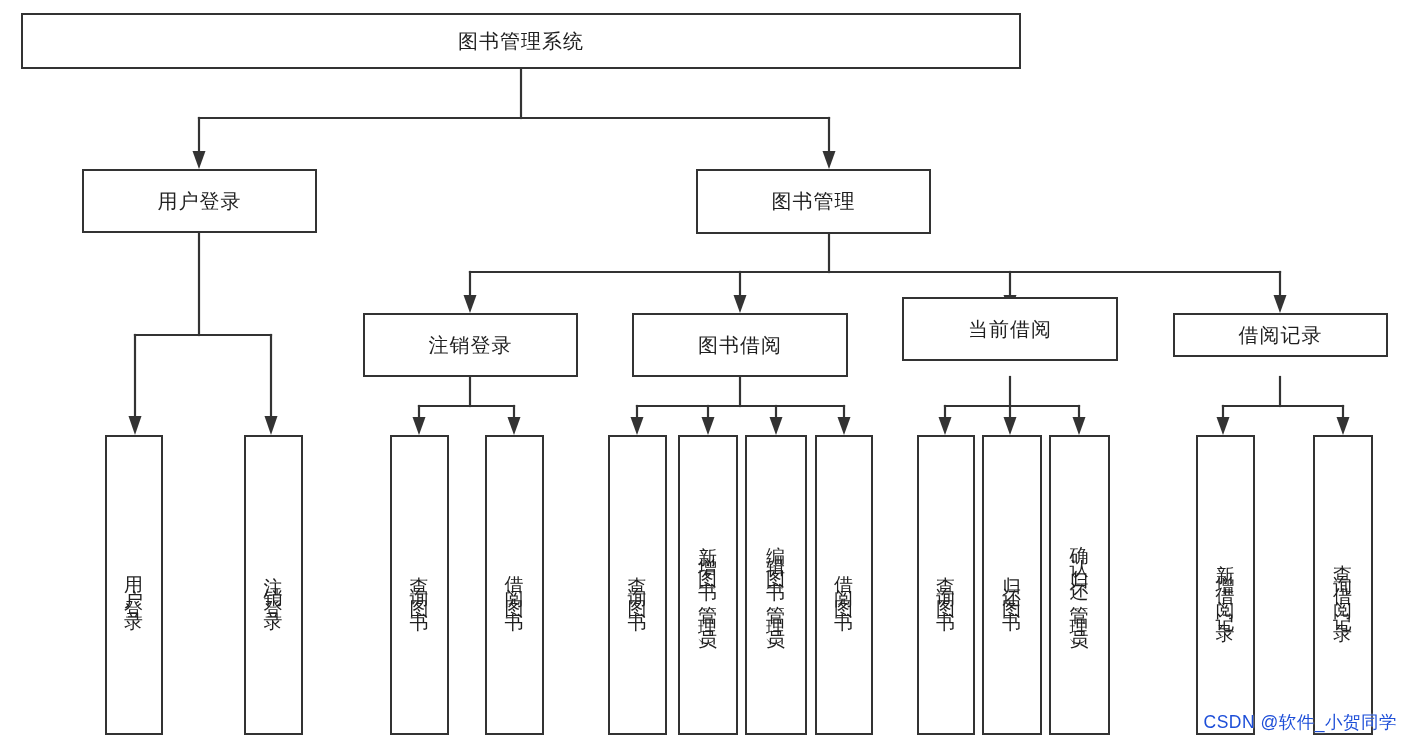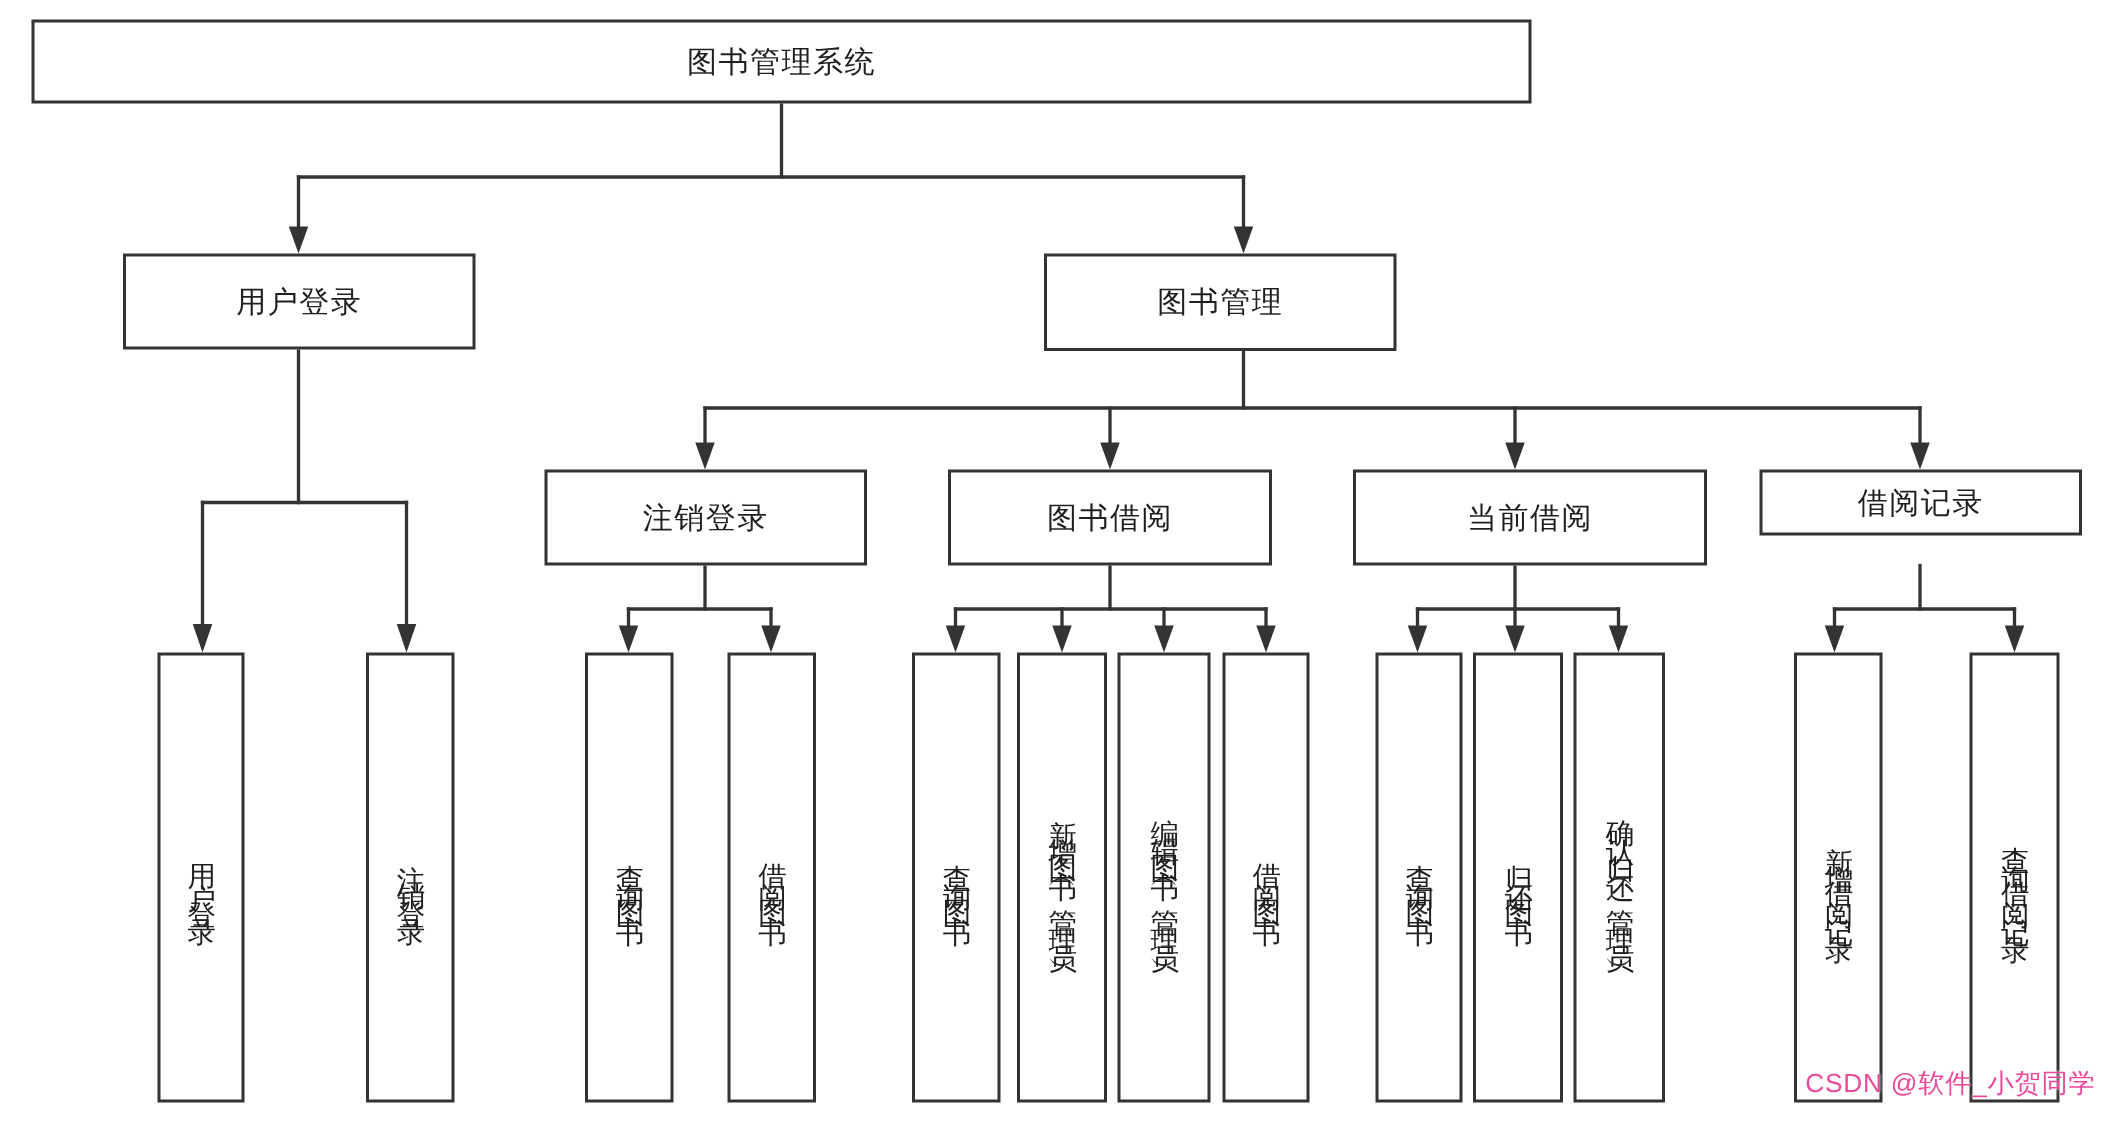--- a/index.html
+++ b/index.html
@@ -25,21 +25,21 @@
     font-size:19px;
     letter-spacing:12px;
     line-height:1;
     color:#1f1f1f;
     white-space:nowrap;
   }
   .watermark{
     position:absolute;
     right:8px;top:710px;
     font-size:17.5px;
-    color:#ec4899;
+    color:#1d4ed8;
     letter-spacing:0.5px;
     text-shadow:0 0 2px #ffffff;
   }
 </style>
 </head>
 <body>
 
 <div id="canvas">
 
   <svg id="connectors" viewBox="0 0 1405 747" xmlns="http://www.w3.org/2000/svg">
@@ -125,21 +125,21 @@
   <div class="node h-node" style="left:696px;top:169px;width:235px;height:65px;">
     <span>图书管理</span>
   </div>
 
   <div class="node h-node" style="left:363px;top:313px;width:215px;height:64px;">
     <span>注销登录</span>
   </div>
   <div class="node h-node" style="left:632px;top:313px;width:216px;height:64px;">
     <span>图书借阅</span>
   </div>
-  <div class="node h-node" style="left:902px;top:313px;width:236px;height:64px;">
+  <div class="node h-node" style="left:902px;top:297px;width:216px;height:64px;">
     <span>当前借阅</span>
   </div>
   <div class="node h-node" style="left:1173px;top:313px;width:215px;height:44px;">
     <span>借阅记录</span>
   </div>
 
   <div class="node v-node" style="left:105px;top:435px;width:58px;height:300px;">
     <span class="vtext">用户登录</span>
   </div>
   <div class="node v-node" style="left:244px;top:435px;width:59px;height:300px;">

